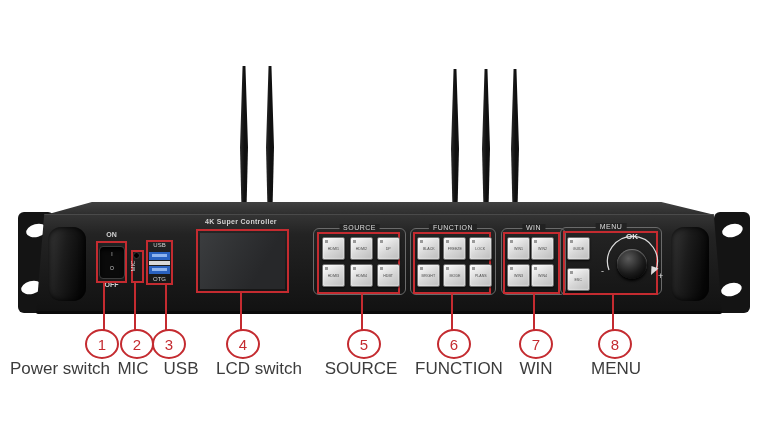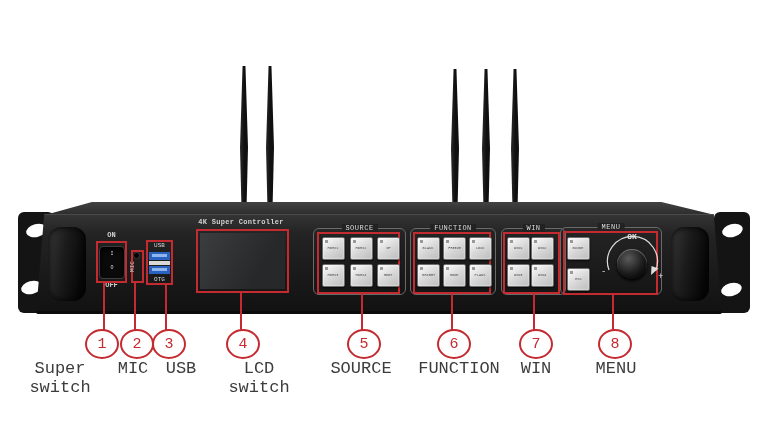--- a/index.html
+++ b/index.html
@@ -1,16 +1,16 @@
 <!DOCTYPE html>
 <html><head>
 <meta charset="utf-8">
 <style>
   html,body{margin:0;padding:0;background:#fff;font-family:"Liberation Sans",sans-serif;}
-  #stage{position:relative;width:768px;height:404px;background:#fff;overflow:hidden;font-family:Liberation Mono, monospace;}
+  #stage{position:relative;width:768px;height:404px;background:#fff;overflow:hidden;}
   .abs{position:absolute;}
   
   .antenna{position:absolute;width:8px;background:linear-gradient(90deg,#2a2a2a,#101010 55%);
     clip-path:polygon(32% 0,68% 0,100% 55%,80% 100%,20% 100%,0 55%);z-index:1;}
   
   .topface{position:absolute;left:45px;top:202px;width:670px;height:13px;z-index:3;
     background:linear-gradient(#414141,#2d2d2d);clip-path:polygon(7% 0,92% 0,100% 100%,0 100%);}
   .frontface{position:absolute;left:36px;top:214px;width:686px;height:96px;z-index:4;
     background:linear-gradient(180deg,#343434 0%,#232323 20%,#1a1a1a 62%,#121212 100%);
     border-top:1px solid #4a4a4a;border-bottom:3px solid #0b0b0b;border-radius:2px;
@@ -210,21 +210,21 @@
   <div class="callout" style="left:437px;top:329px;">
       <span>6</span>
     </div>
   <div class="callout" style="left:519px;top:329px;">
       <span>7</span>
     </div>
   <div class="callout" style="left:598px;top:329px;">
       <span>8</span>
     </div>
 
-  <div class="cap" style="left:5px;width:110px;">Super switch</div>
+  <div class="cap" style="left:5px;width:110px;">Power switch</div>
   <div class="cap" style="left:108px;width:50px;">MIC</div>
   <div class="cap" style="left:156px;width:50px;">USB</div>
   <div class="cap" style="left:214px;width:90px;">LCD switch</div>
   <div class="cap" style="left:321px;width:80px;">SOURCE</div>
   <div class="cap" style="left:414px;width:90px;">FUNCTION</div>
   <div class="cap" style="left:511px;width:50px;">WIN</div>
   <div class="cap" style="left:586px;width:60px;">MENU</div>
 
 </div>
 

